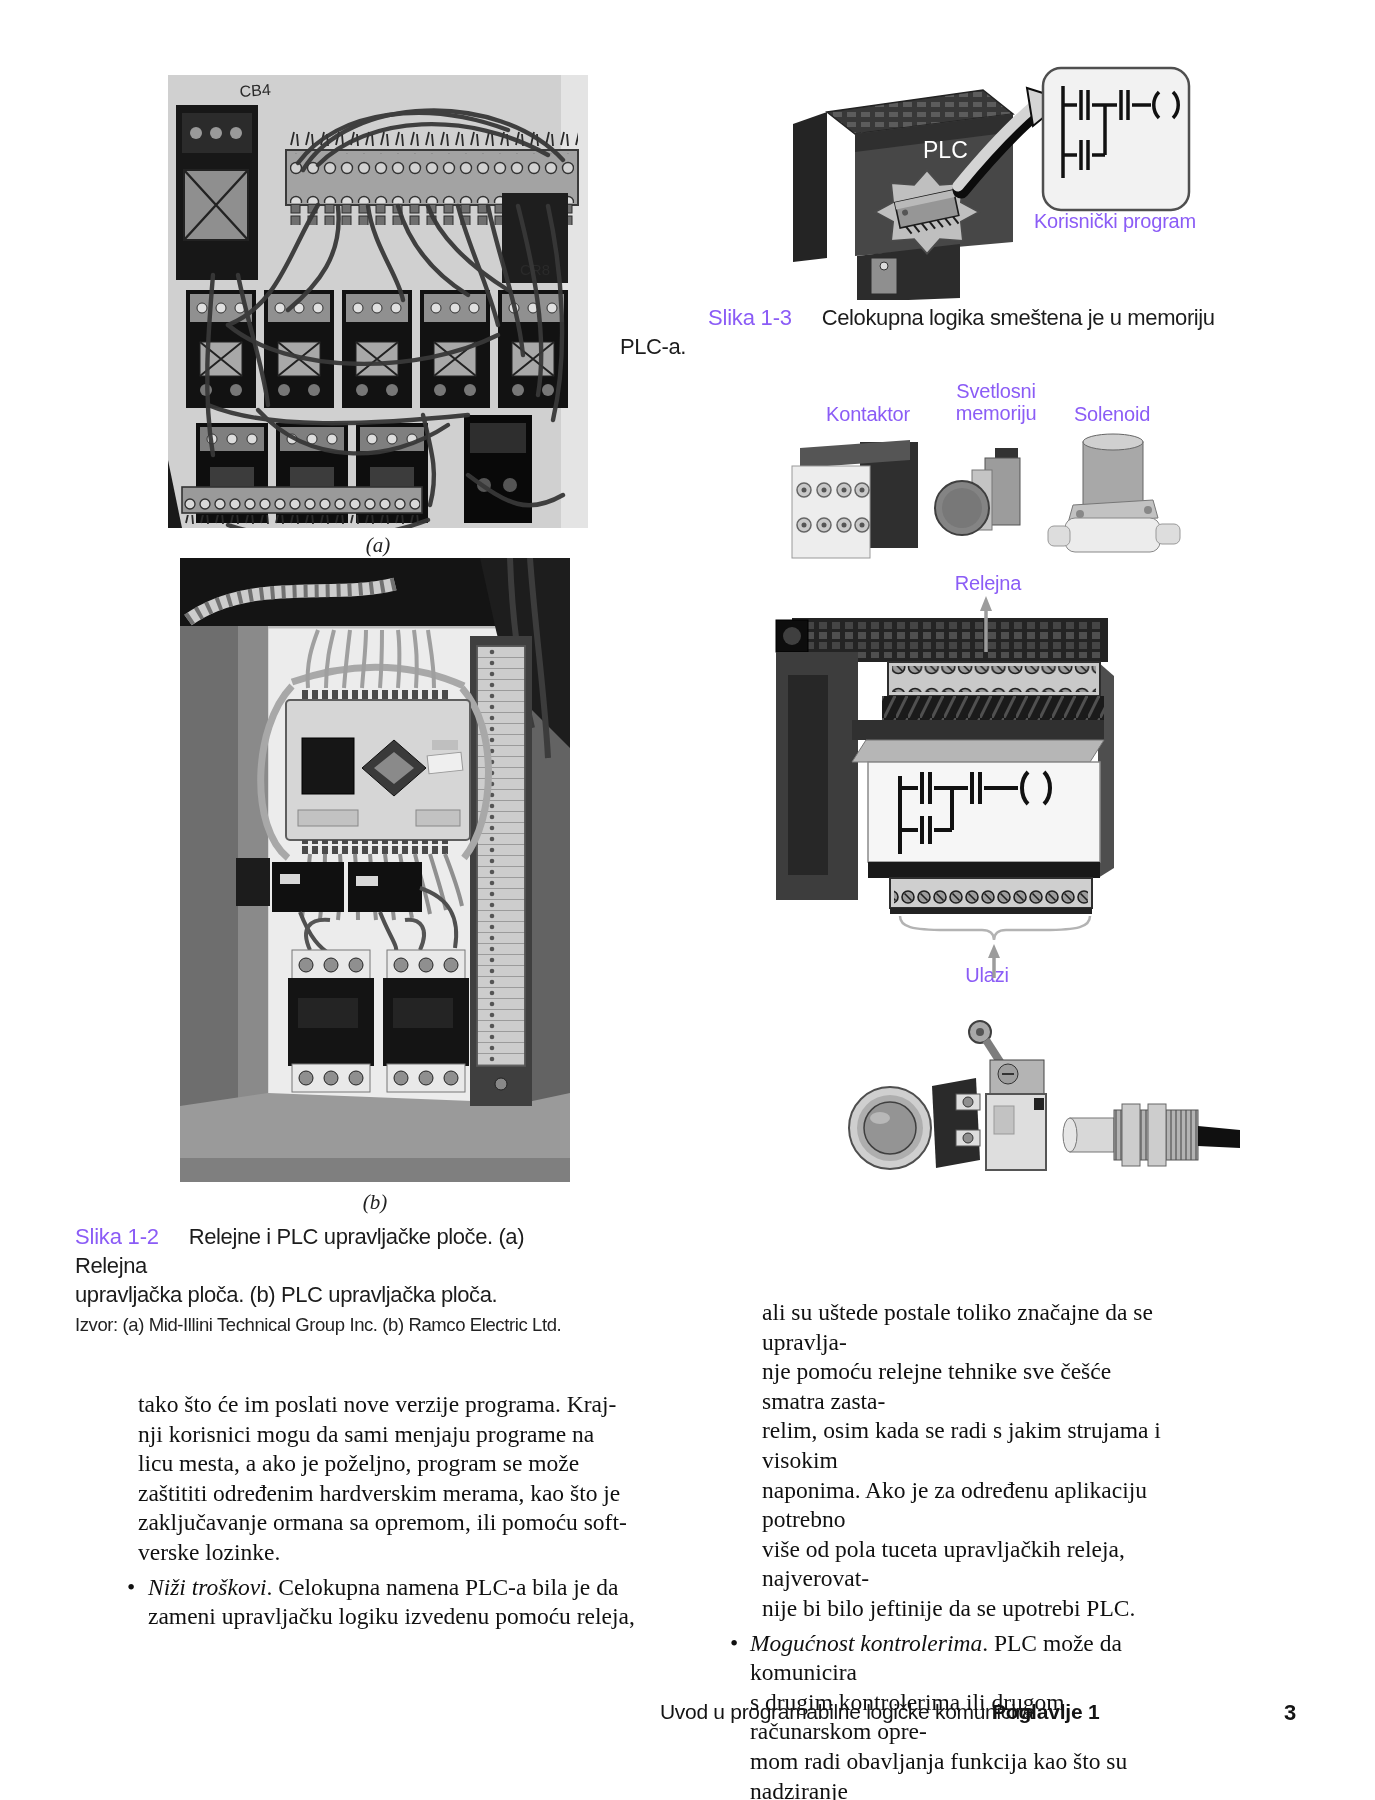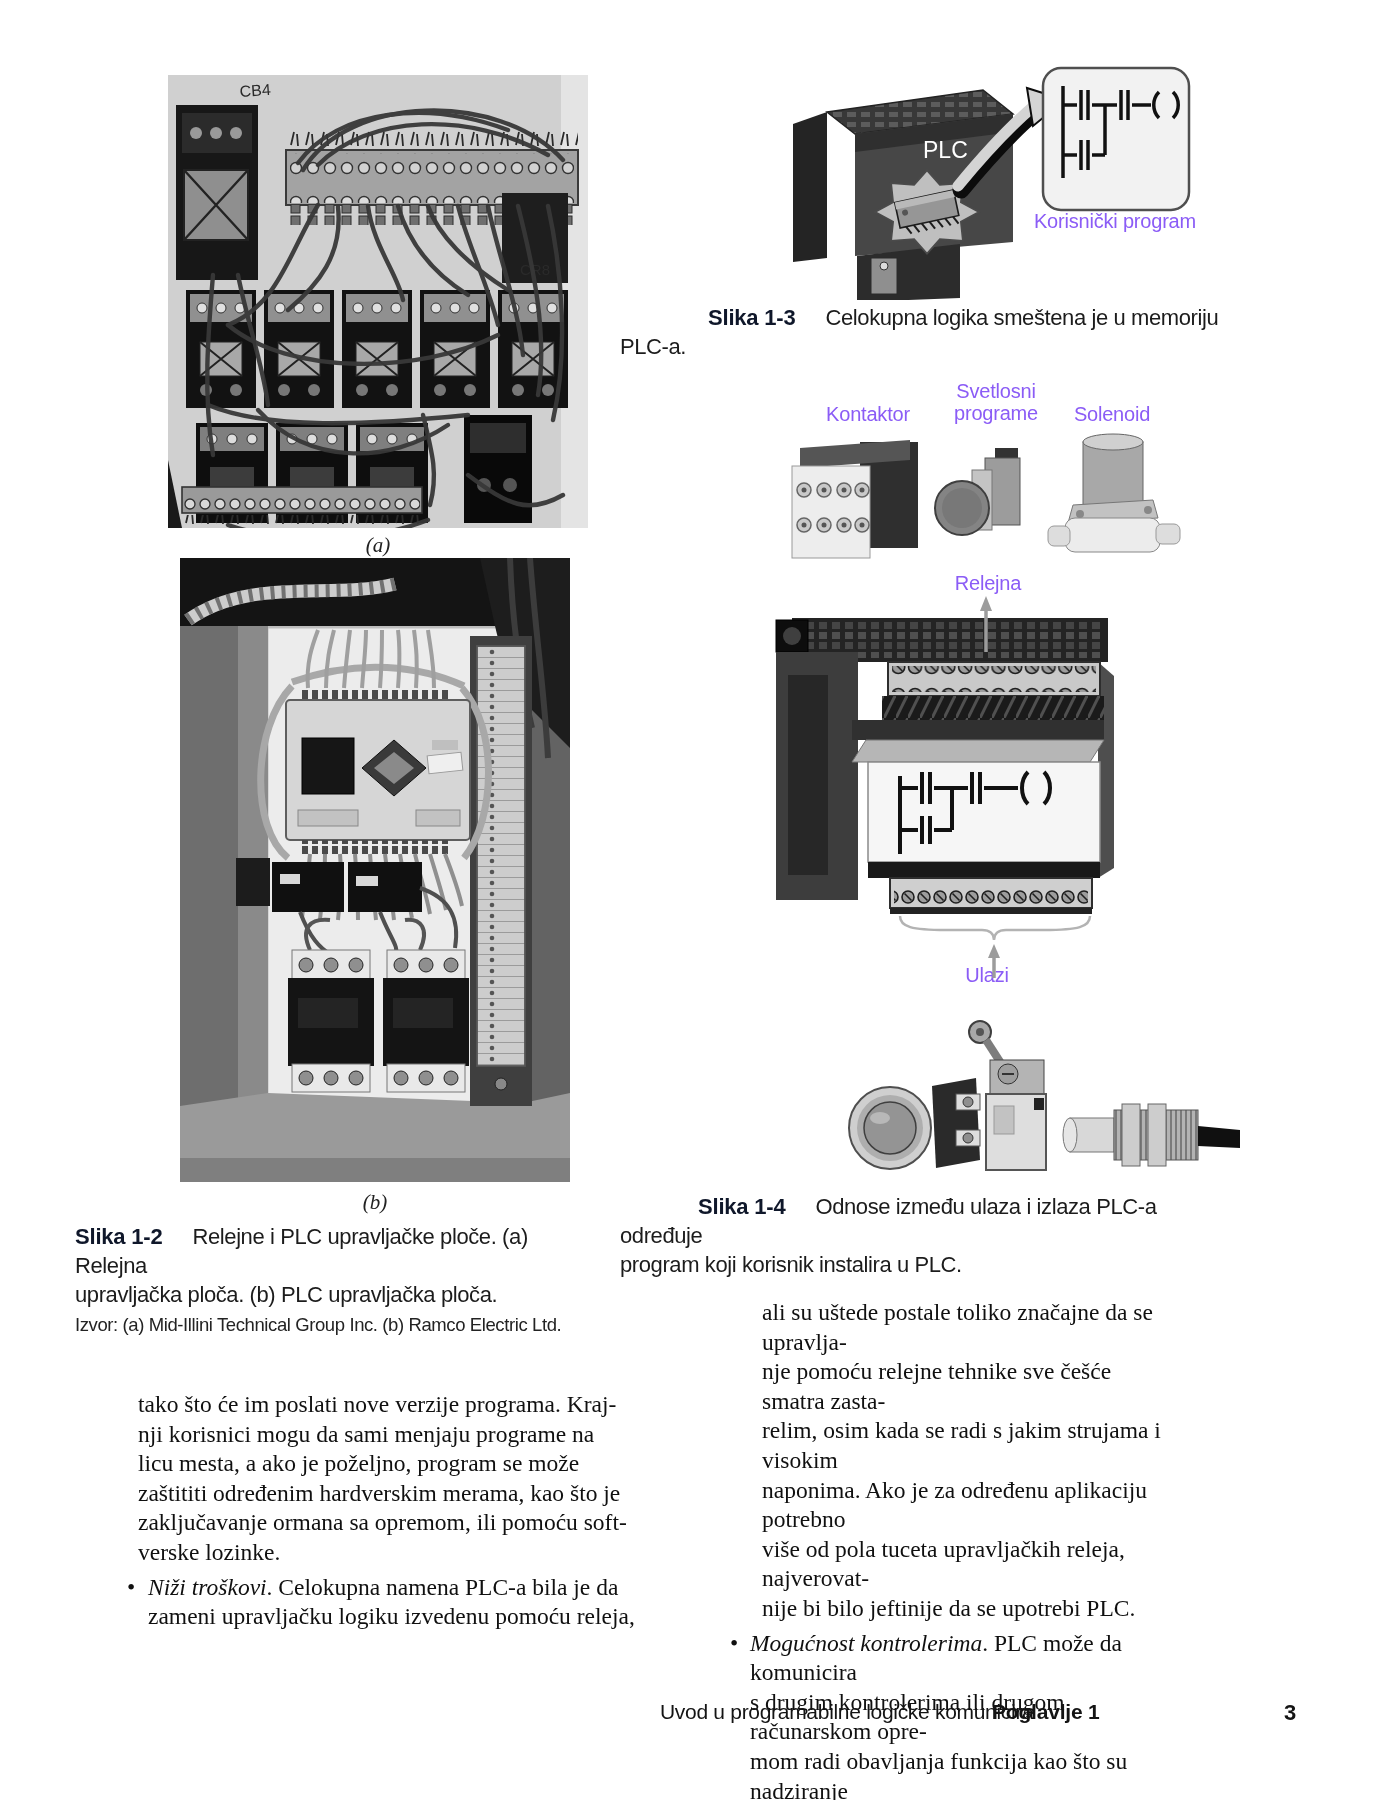--- a/index.html
+++ b/index.html
@@ -4,21 +4,21 @@
 <style>
   html,body{margin:0;padding:0;background:#ffffff;}
   .page{position:relative;width:1375px;height:1800px;background:#ffffff;overflow:hidden;
         font-family:"Liberation Sans",sans-serif;color:#161616;}
   .abs{position:absolute;}
   svg{display:block;}
   .sublabel{position:absolute;text-align:center;font-family:"Liberation Serif",serif;
             font-style:italic;font-size:21px;color:#222;}
   .caption{position:absolute;font-family:"Liberation Sans",sans-serif;font-size:22px;
            line-height:29px;letter-spacing:-0.4px;color:#1c1c1c;}
-  .caption .caplabel{font-weight:700;color:#0f172a;margin-right:30px;letter-spacing:-0.2px;}
+  .caption .caplabel{font-weight:400;color:#8b5cf6;margin-right:30px;letter-spacing:-0.2px;}
   .caption .captext{white-space:pre-line;}
   .caption .source{font-size:18.5px;line-height:23px;margin-top:4px;color:#232323;}
   .figlabel{position:absolute;text-align:center;font-size:20px;line-height:21.5px;
             letter-spacing:-0.2px;color:#8b5cf6;white-space:pre-line;}
   .bodycol{position:absolute;font-family:"Liberation Serif",serif;font-size:23.5px;
            line-height:29.6px;color:#101010;}
   .para{white-space:pre-line;}
   .bullet{display:flex;margin-top:5px;}
   .bullet .dot{flex:0 0 auto;}
   .bullet .btext{white-space:pre-line;}
@@ -386,21 +386,21 @@
     </g>
   </svg>
   <div class="figlabel" style="left:1030px;top:211px;width:170px">Korisnički program</div>
 
   <div class="caption nowrap" style="left:620px;top:303px;width:620px;text-indent:88px">
     <b class="caplabel">Slika 1-3</b><span class="captext">Celokupna logika smeštena je u memoriju PLC-a.</span>
   </div>
 
   <div class="figlabel" style="left:798px;top:404px;width:140px">Kontaktor</div>
   <div class="figlabel" style="left:931px;top:381px;width:130px">Svetlosni
-programe</div>
+memoriju</div>
   <div class="figlabel" style="left:1050px;top:404px;width:124px">Solenoid</div>
   <div class="figlabel" style="left:938px;top:573px;width:100px">Relejna</div>
   <div class="figlabel" style="left:937px;top:965px;width:100px">Ulazi</div>
 
   <svg class="abs" style="left:740px;top:430px" width="500" height="745" viewBox="0 0 500 745">
     <defs>
       <pattern id="vt" width="13" height="20" patternUnits="userSpaceOnUse">
         <rect x="1" y="2" width="8" height="7" fill="#4f4f4f"></rect>
         <rect x="1" y="12" width="8" height="7" fill="#454545"></rect>
       </pattern>
@@ -540,24 +540,20 @@
     <g>
       <rect x="330" y="688" width="44" height="34" fill="#d8d8d8" stroke="#777"></rect>
       <ellipse cx="330" cy="705" rx="7" ry="17" fill="#e6e6e6" stroke="#777"></ellipse>
       <rect x="374" y="680" width="84" height="50" fill="url(#thr)" stroke="#555"></rect>
       <rect x="382" y="674" width="18" height="62" fill="#cdcdcd" stroke="#666"></rect>
       <rect x="408" y="674" width="18" height="62" fill="#cdcdcd" stroke="#666"></rect>
       <polygon points="458,696 500,700 500,718 458,716" fill="#101010"></polygon>
     </g>
   </svg>
 
-  <div class="caption" style="left:620px;top:1192px;width:570px;text-indent:78px">
-    <b class="caplabel">Slika 1-4</b><span class="captext">Odnose između ulaza i izlaza PLC-a određuje
-program koji korisnik instalira u PLC.</span>
-  </div>
 
   <div class="bodycol" style="left:114px;top:1390px;width:548px">
     <div class="para" style="margin-left:24px">tako što će im poslati nove verzije programa. Kraj-
 nji korisnici mogu da sami menjaju programe na
 licu mesta, a ako je poželjno, program se može
 zaštititi određenim hardverskim merama, kao što je
 zaključavanje ormana sa opremom, ili pomoću soft-
 verske lozinke.</div>
     <div class="bullet" style="margin-left:13px">
       <span class="dot" style="width:21px">•</span>

